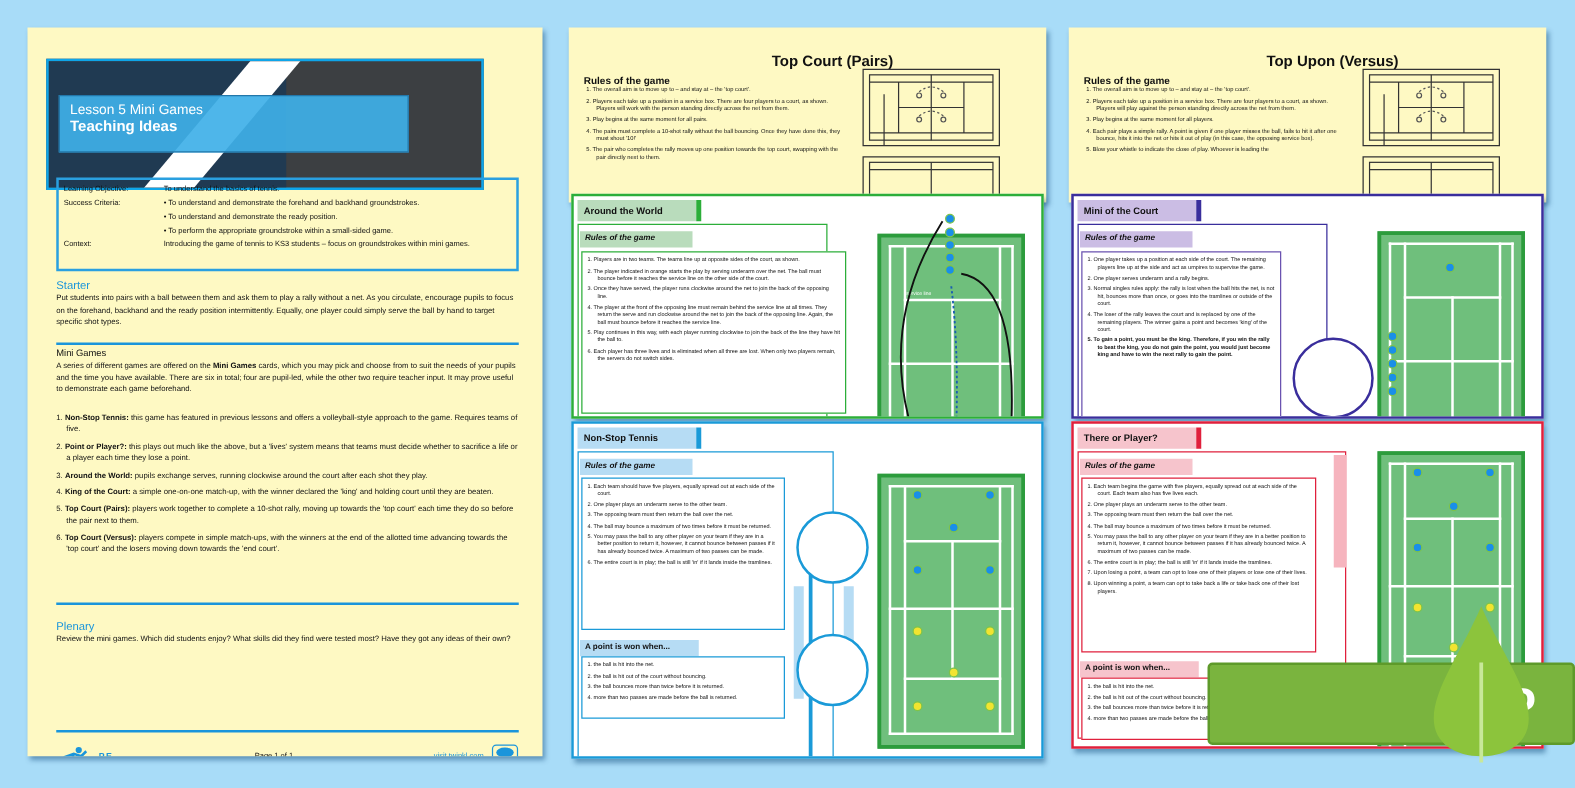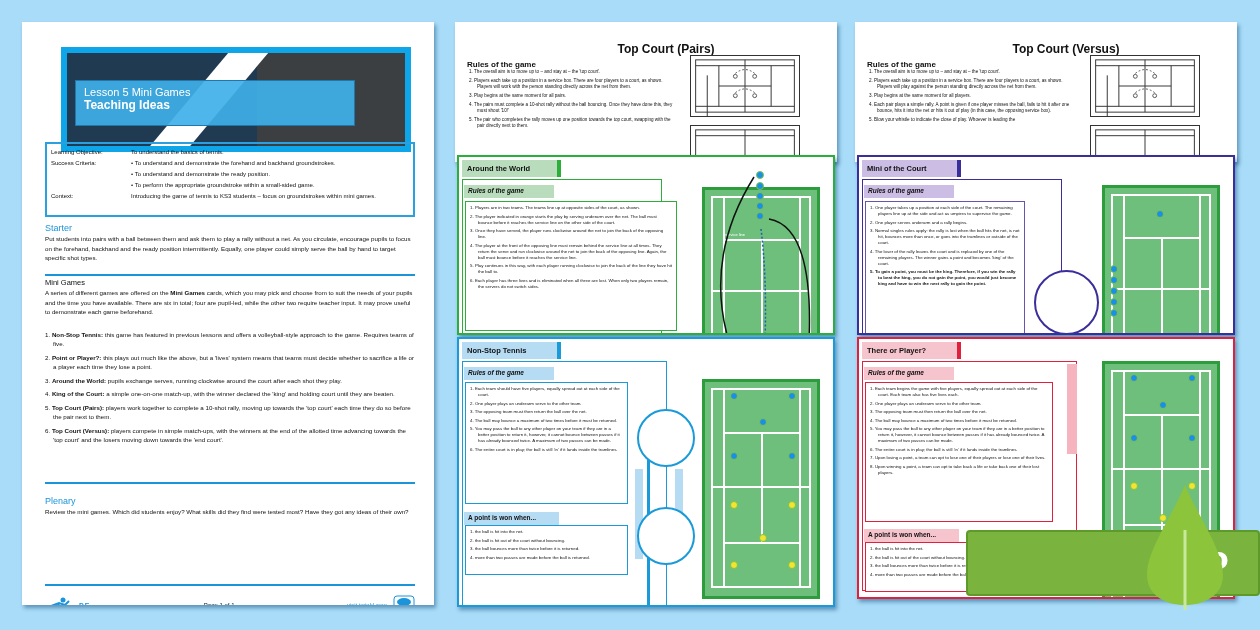--- a/index.html
+++ b/index.html
@@ -1,20 +1,20 @@
 <!DOCTYPE html>
 <html><head>
 <meta charset="utf-8">
 <style>
 *{box-sizing:border-box;margin:0;padding:0}
 body{width:1260px;height:630px;background:#a8dcf8;font-family:"Liberation Sans",sans-serif;position:relative;overflow:hidden;color:#111}
-.page{position:absolute;background:#ffffff;box-shadow:2px 3px 4px rgba(0,60,110,.45);overflow:hidden}
+.page{position:absolute;background:#fef9c3;box-shadow:2px 3px 4px rgba(0,60,110,.45);overflow:hidden}
 
 #lp{left:22px;top:22px;width:412px;height:583px}
-.banner{position:absolute;left:39px;top:25px;width:350px;height:105px;background:#3c3f42;border:6px solid #0ea5e9;overflow:hidden}
+.banner{position:absolute;left:15px;top:25px;width:350px;height:105px;background:#3c3f42;border:2px solid #0ea5e9;overflow:hidden}
 .banner .left{position:absolute;left:0;top:0;width:190px;height:100%;background:#203a52}
 .banner .stripe{position:absolute;left:115px;top:-20px;width:40px;height:150px;background:#fff;transform:skewX(-40deg)}
 .banner .titlebar{position:absolute;left:8px;top:27px;width:280px;height:46px;background:rgba(63,176,232,.92);border:1px solid #2277aa;padding:5px 8px;color:#fff}
 .banner .t1{font-size:11px}
 .banner .t2{font-size:12px;font-weight:bold}
 .objbox{position:absolute;left:23px;top:120px;width:370px;height:75px;border:2px solid #2aa0e0;padding:2px 4px;font-size:6px}
 .objrow{display:flex;height:11px;align-items:center}
 .objrow .lbl{width:80px}
 .objrow .val{flex:1}
 .sec{position:absolute;left:23px;width:370px;font-size:6.2px;line-height:9.5px}
@@ -163,21 +163,21 @@
       <line x1="16" y1="20" x2="16" y2="62" stroke="#333"></line>
     </svg>
   <svg class="court-diag2" viewBox="0 0 110 62">
       <rect x="4" y="4" width="102" height="54" fill="none" stroke="#333"></rect>
       <line x1="4" y1="10" x2="106" y2="10" stroke="#333"></line>
       <line x1="55" y1="4" x2="55" y2="58" stroke="#333"></line>
     </svg>
 </div>
 
 <div class="page tc" id="tcv">
-  <h2>Top Court (Versus)</h2>
+  <h2>Top Upon (Versus)</h2>
   <div class="rog">Rules of the game</div>
   <ol>
     <li>1. <span>The overall aim is to move up to – and stay at – the 'top court'.</span></li>
     <li>2. <span>Players each take up a position in a service box. There are four players to a court, as shown. Players will play against the person standing directly across the net from them.</span></li>
     <li>3. <span>Play begins at the same moment for all players.</span></li>
     <li>4. <span>Each pair plays a simple rally. A point is given if one player misses the ball, fails to hit it after one bounce, hits it into the net or hits it out of play (in this case, the opposing service box).</span></li>
     <li>5. <span>Blow your whistle to indicate the close of play. Whoever is leading the</span></li>
   </ol>
   <svg class="court-diag" viewBox="0 0 110 62">
       <rect x="4" y="4" width="102" height="54" fill="none" stroke="#333"></rect>

